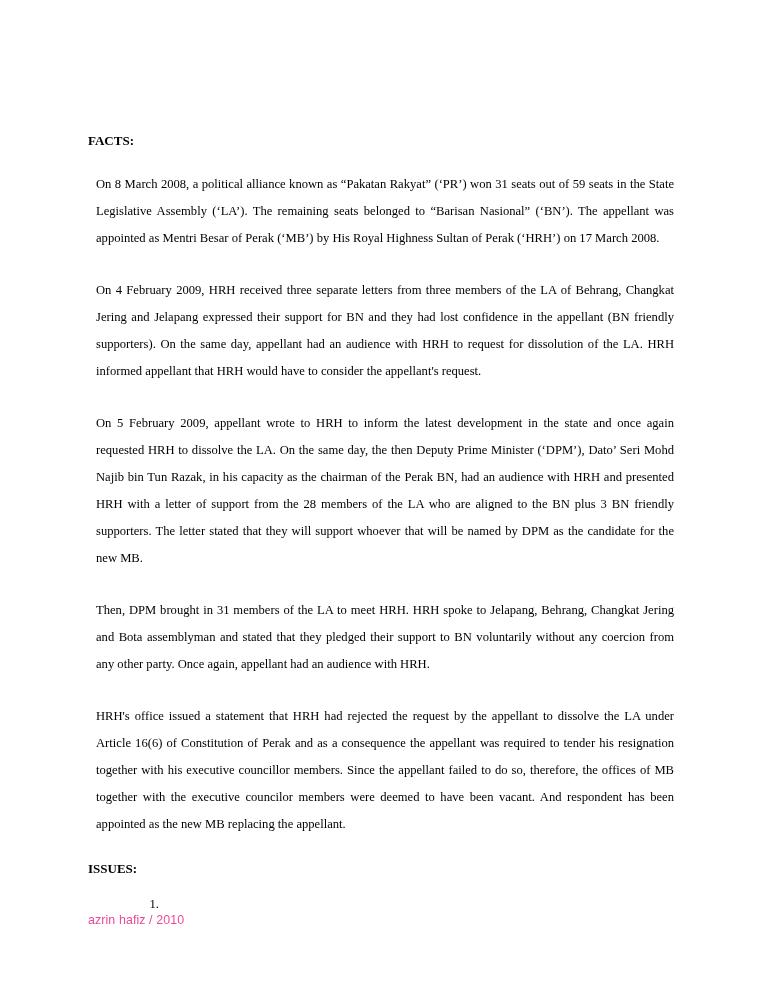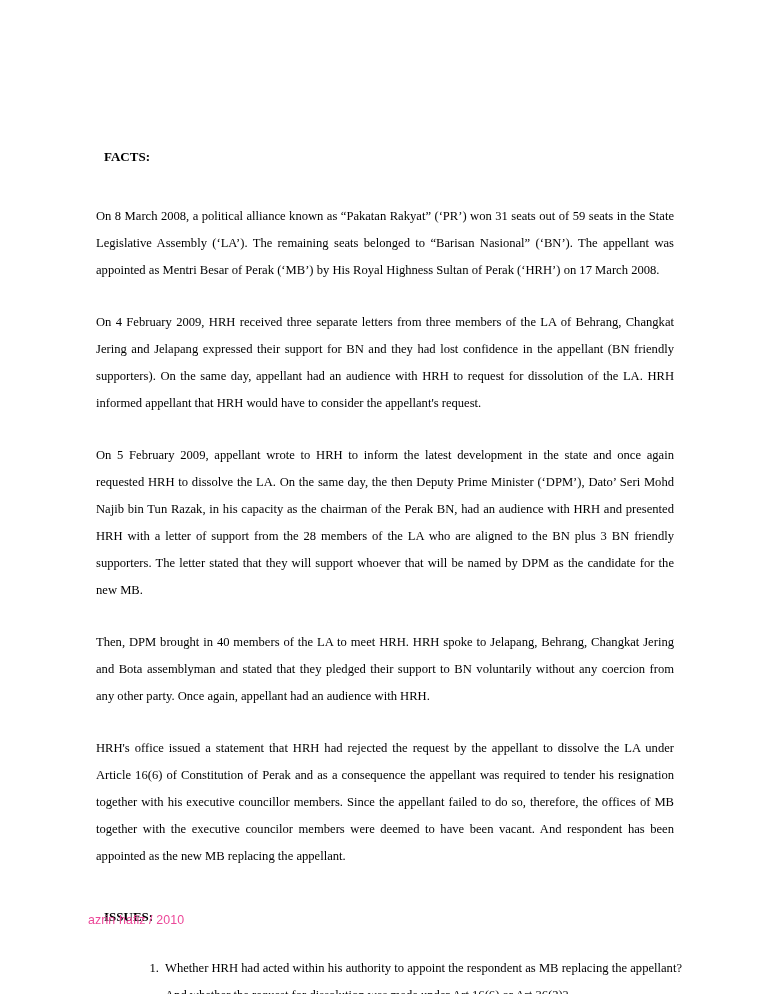--- a/index.html
+++ b/index.html
@@ -45,21 +45,21 @@
   }
   .doc-title .line1 { display: block; }
   .doc-title .line2 { display: block; margin-top: 8px; }
 
   
   .section-heading {
     font-family: "Liberation Serif", "DejaVu Serif", serif;
     font-weight: bold;
     font-size: 13px;
     line-height: 27px;
-    margin: 16px;
+    margin: 0;
     text-align: left;
   }
 
   
   .para {
     font-family: "Liberation Serif", "DejaVu Serif", serif;
     font-size: 12.6px;
     line-height: 27px;
     text-align: justify;
     text-justify: inter-word;
@@ -123,33 +123,32 @@
 
     <p class="para">On 8 March 2008, a political alliance known as “Pakatan Rakyat” (‘PR’) won 31 seats out of 59 seats in the State Legislative Assembly (‘LA’). The remaining seats belonged to “Barisan Nasional” (‘BN’). The appellant was appointed as Mentri Besar of Perak (‘MB’) by His Royal Highness Sultan of Perak (‘HRH’) on 17 March 2008.</p>
     <div class="gap-para"></div>
 
     <p class="para">On 4 February 2009, HRH received three separate letters from three members of the LA of Behrang, Changkat Jering and Jelapang expressed their support for BN and they had lost confidence in the appellant (BN friendly supporters). On the same day, appellant had an audience with HRH to request for dissolution of the LA. HRH informed appellant that HRH would have to consider the appellant's request.</p>
     <div class="gap-para"></div>
 
     <p class="para">On 5 February 2009, appellant wrote to HRH to inform the latest development in the state and once again requested HRH to dissolve the LA. On the same day, the then Deputy Prime Minister (‘DPM’), Dato’ Seri Mohd Najib bin Tun Razak, in his capacity as the chairman of the Perak BN, had an audience with HRH and presented HRH with a letter of support from the 28 members of the LA who are aligned to the BN plus 3 BN friendly supporters. The letter stated that they will support whoever that will be named by DPM as the candidate for the new MB.</p>
     <div class="gap-para"></div>
 
-    <p class="para">Then, DPM brought in 40 members of the LA to meet HRH. HRH spoke to Jelapang, Behrang, Changkat Jering and Bota assemblyman and stated that they pledged their support to BN voluntarily without any coercion from any other party. Once again, appellant had an audience with HRH.</p>
+    <p class="para">Then, DPM brought in 31 members of the LA to meet HRH. HRH spoke to Jelapang, Behrang, Changkat Jering and Bota assemblyman and stated that they pledged their support to BN voluntarily without any coercion from any other party. Once again, appellant had an audience with HRH.</p>
     <div class="gap-para"></div>
 
     <p class="para">HRH's office issued a statement that HRH had rejected the request by the appellant to dissolve the LA under Article 16(6) of Constitution of Perak and as a consequence the appellant was required to tender his resignation together with his executive councillor members. Since the appellant failed to do so, therefore, the offices of MB together with the executive councilor members were deemed to have been vacant. And respondent has been appointed as the new MB replacing the appellant.</p>
     <div class="gap-para"></div>
 
     <div class="section-heading">ISSUES:</div>
     <div class="gap-sm"></div>
 
     <ul class="issue-list">
       <li class="issue-item">
         <span class="marker">1.</span>
-        <span class="issue-text">Whether HRH had acted within his authority to appoint the respondent as MB replacing the appellant? And whether the request for dissolution was made under Art 16(6) or Art 36(2)?</span>
       </li>
     </ul>
 
   </div>
 
   <div class="footer">azrin hafiz / 2010</div>
 
 </div>
 
 </body></html>

